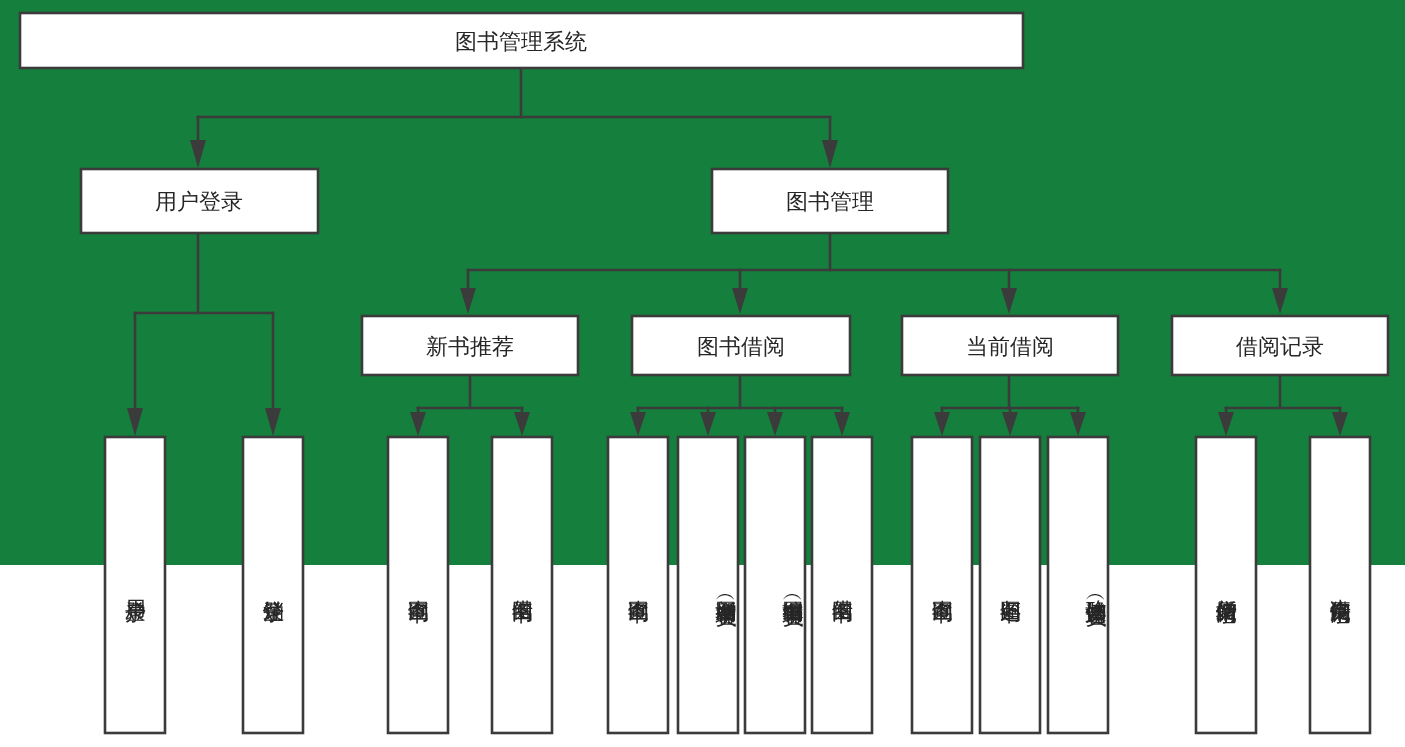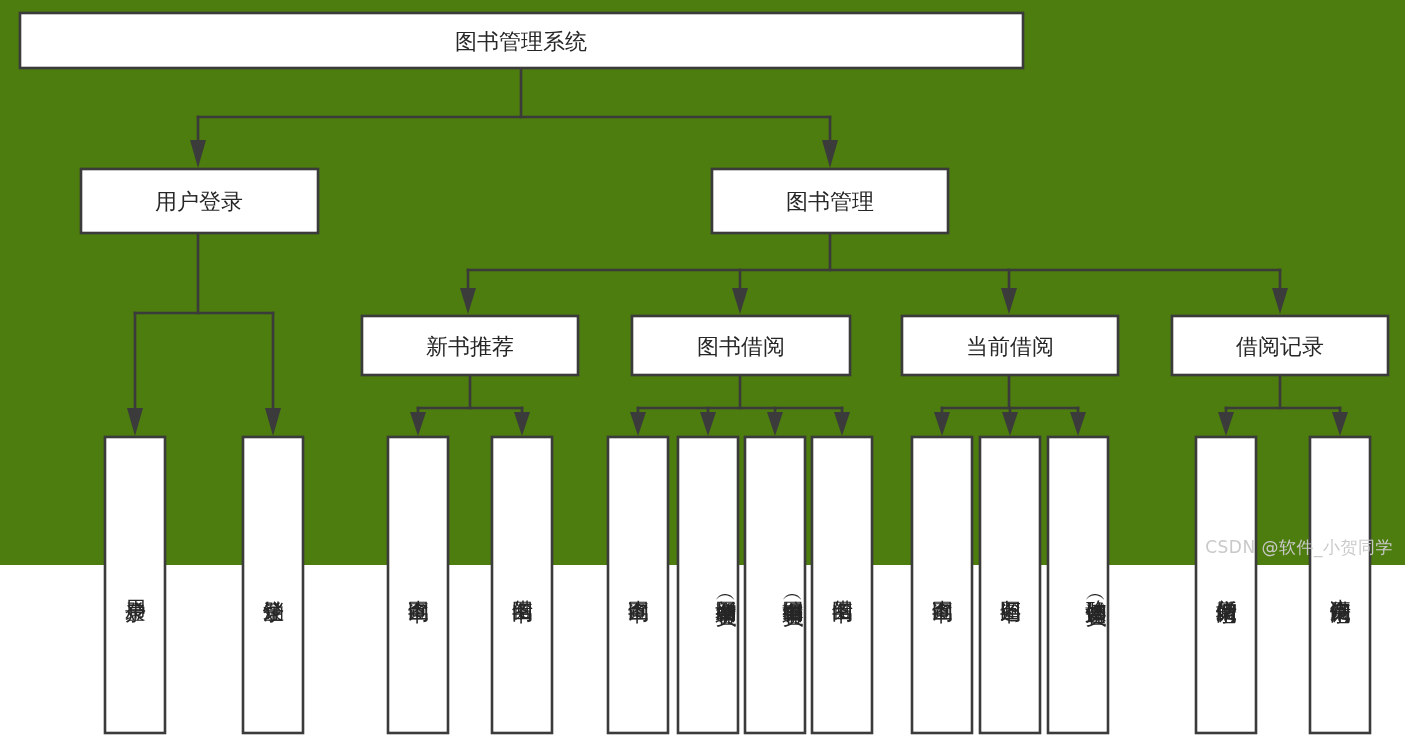--- a/index.html
+++ b/index.html
@@ -10,21 +10,21 @@
   body {
     width: 1405px;
     height: 747px;
     font-family: "DejaVu Sans", "Liberation Sans", sans-serif;
     overflow: hidden;
   }
   #diagram-root {
     position: relative;
     width: 1405px;
     height: 565px;
-    background: #4d7c0f;
+    background: #15803d;
   }
   svg.flow-canvas {
     position: absolute;
     left: 0;
     top: 0;
     width: 1405px;
     height: 747px;
   }
   .node-box {
     fill: #ffffff;
@@ -230,15 +230,14 @@
   <div class="leaf-label-wrap" style="left:745px; top:437px; width:60px; height:296px; align-items:flex-start; padding-top:4px; box-sizing:border-box;">编辑图书（管理员）</div>
   <div class="leaf-label-wrap" style="left:812px; top:437px; width:60px; height:296px;">借阅图书</div>
 
   <div class="leaf-label-wrap" style="left:912px; top:437px; width:60px; height:296px;">查询图书</div>
   <div class="leaf-label-wrap" style="left:980px; top:437px; width:60px; height:296px;">归还图书</div>
   <div class="leaf-label-wrap" style="left:1048px; top:437px; width:60px; height:296px; align-items:flex-start; padding-top:4px; box-sizing:border-box;">确认归还（管理员）</div>
 
   <div class="leaf-label-wrap" style="left:1196px; top:437px; width:60px; height:296px;">新增借阅记录</div>
   <div class="leaf-label-wrap" style="left:1310px; top:437px; width:60px; height:296px;">查询借阅记录</div>
 
-  <div class="watermark">CSDN @软件_小贺同学</div>
 
 </div>
 
 </body></html>

